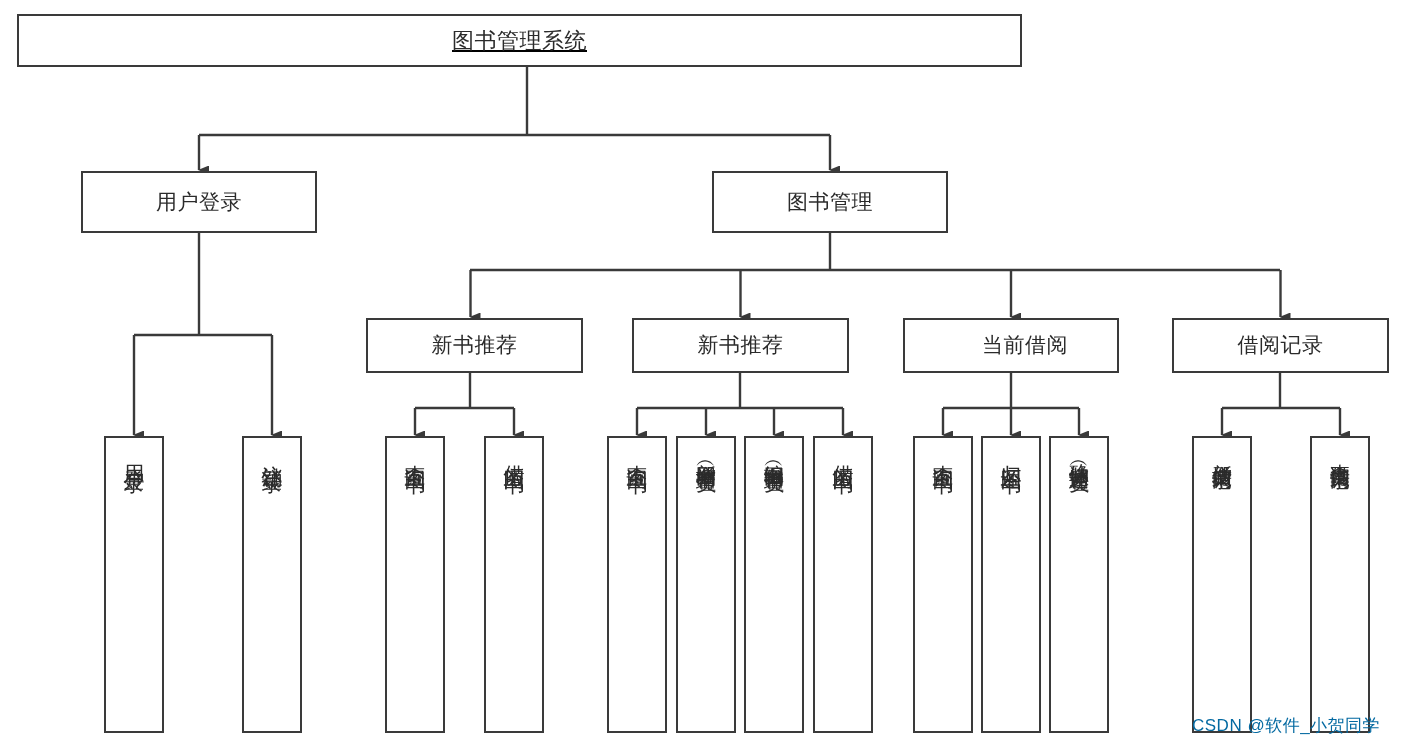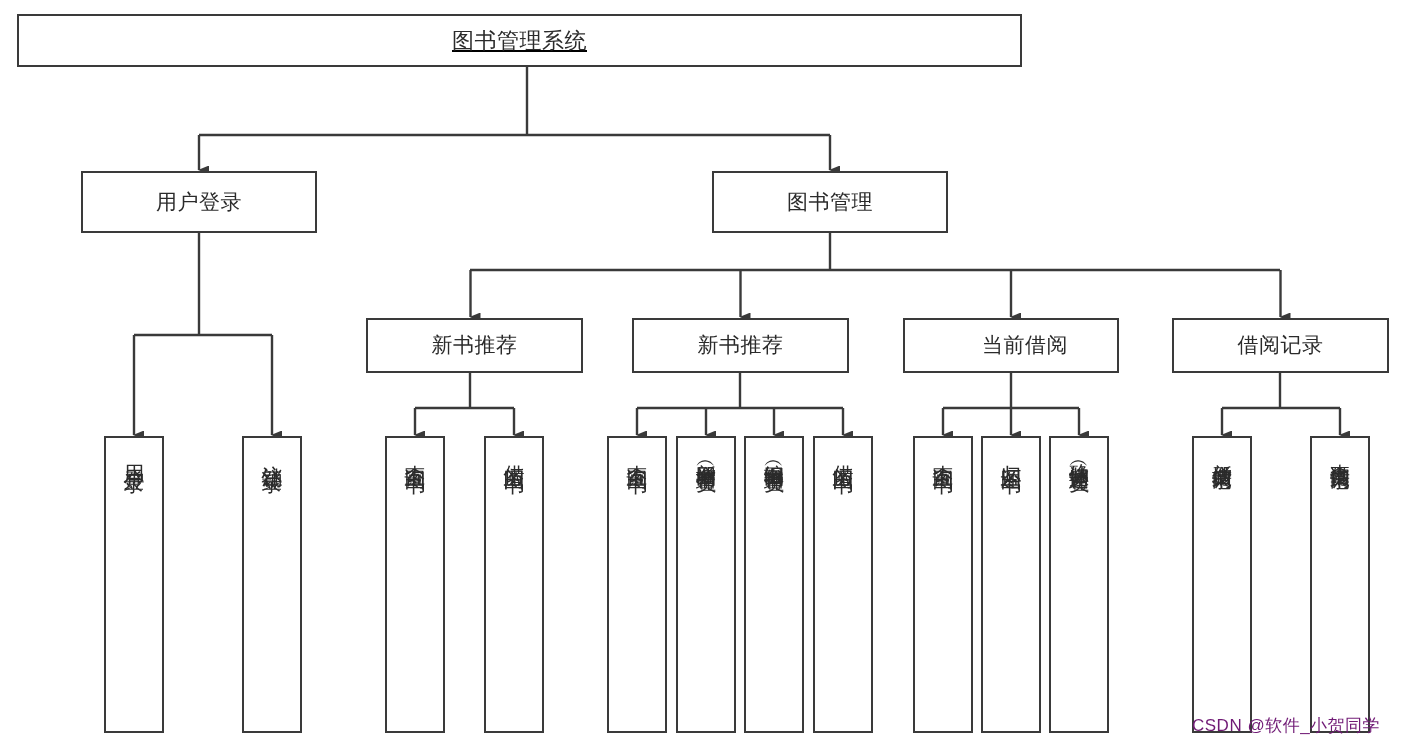--- a/index.html
+++ b/index.html
@@ -177,15 +177,15 @@
         <span class="label">确认归还（管理员）</span>
       </div>
       <div class="node vert tall" style="left: 1192px; top: 436px; width: 60px; height: 297px;">
         <span class="label">新增借阅记录</span>
       </div>
       <div class="node vert tall" style="left: 1310px; top: 436px; width: 60px; height: 297px;">
         <span class="label">查询借阅记录</span>
       </div>
     </div>
 
-  <div class="watermark" style="left: 1192px; top: 714px; color: #701a75;">CSDN @软件_小贺同学</div>
+  <div class="watermark" style="left: 1192px; top: 714px; color: #0369a1;">CSDN @软件_小贺同学</div>
 
 </div>
 
 </body></html>

